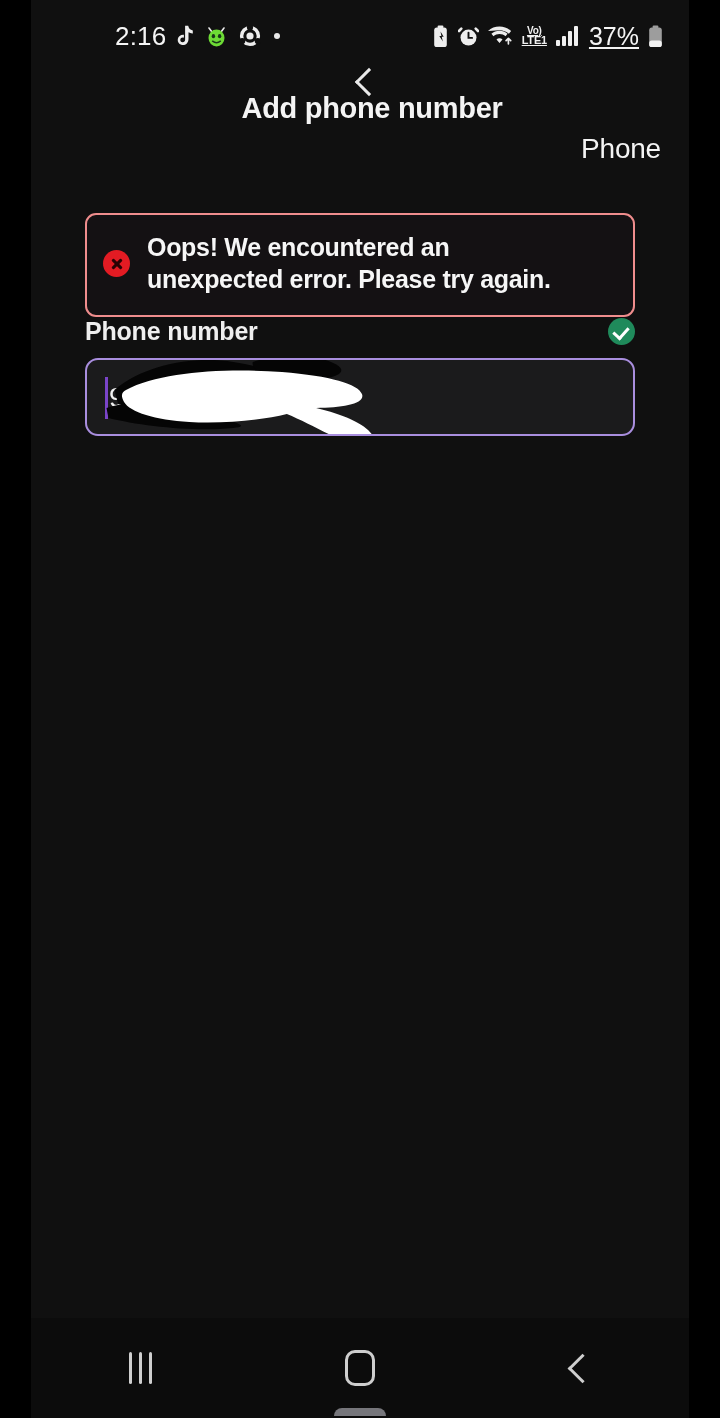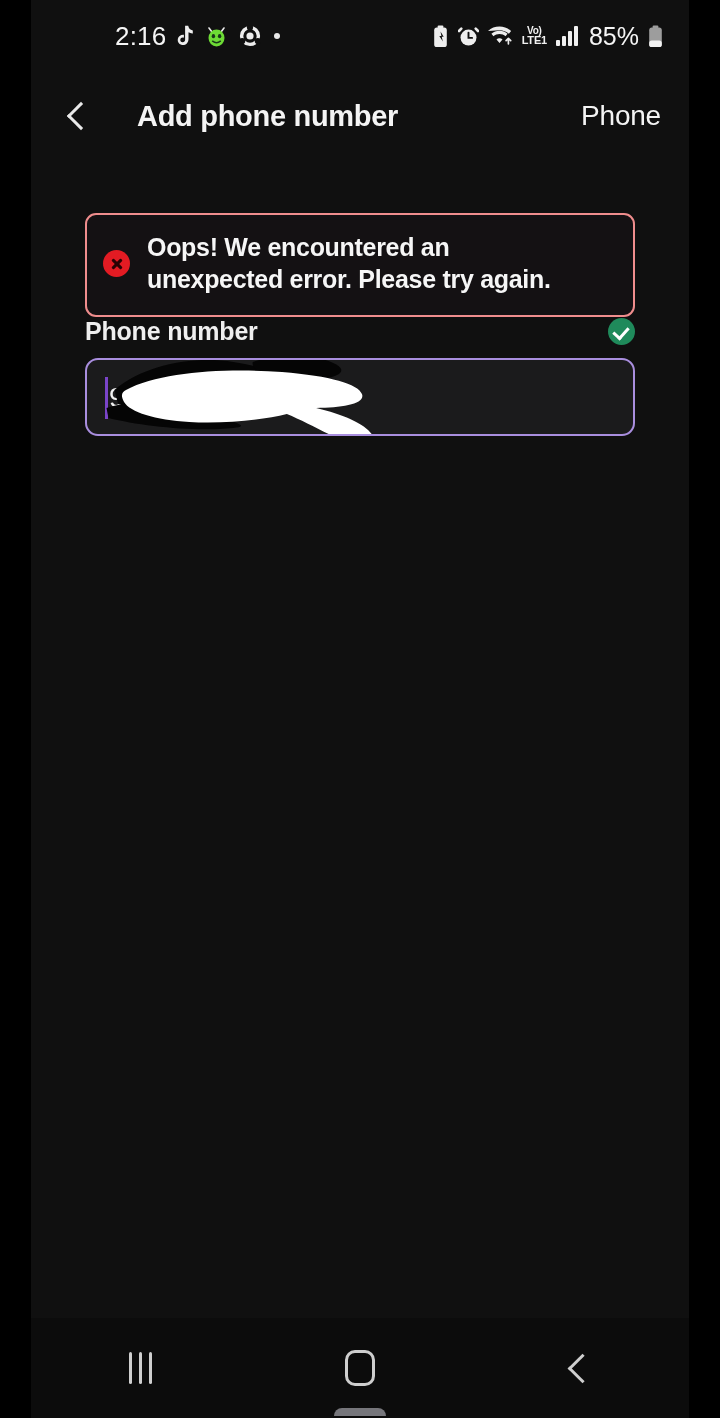--- a/index.html
+++ b/index.html
@@ -68,20 +68,21 @@
     width: 6px; height: 6px;
     border-radius: 50%;
     background: #e8e8e8;
     display: inline-block;
     margin-left: 2px;
   }
   .sb-right {
     display: flex;
     align-items: center;
     gap: 9px;
+    text-decoration: underline;
   }
   .sb-battpct {
     font-size: 25px;
     font-weight: 400;
     color: #f5f5f5;
     letter-spacing: 0px;
     margin-left: 2px;
   }
   .volte {
     display: inline-flex;
@@ -112,20 +113,21 @@
   .bars i:nth-child(4) { height: 20px; }
 
   
   .appbar {
     position: absolute;
     left: 0; top: 72px;
     width: 658px;
     height: 88px;
     display: flex;
     align-items: center;
+    flex-direction: column;
   }
   .back-btn {
     width: 70px;
     height: 70px;
     margin-left: 12px;
     display: flex;
     align-items: center;
     justify-content: center;
     cursor: pointer;
   }
@@ -397,21 +399,21 @@
         <span class="volte">
           <span class="t1">Vo)</span>
           <span class="t2">LTE1</span>
         </span>
         <span class="bars">
           <i></i>
             <i></i>
             <i></i>
             <i></i>
         </span>
-        <span class="sb-battpct">85%</span>
+        <span class="sb-battpct">37%</span>
         <span class="sb-icon">
           <svg width="15" height="23" viewBox="0 0 15 23" aria-hidden="true">
             <rect x="1.2" y="2.6" width="12.6" height="19.4" rx="2.6" fill="#9d9d9d"></rect>
             <rect x="4.6" y="0.6" width="5.8" height="2.6" rx="1" fill="#9d9d9d"></rect>
             <rect x="1.2" y="15.4" width="12.6" height="6.6" rx="2.6" fill="#f2f2f2"></rect>
           </svg>
         </span>
       </div>
     </div>
 

